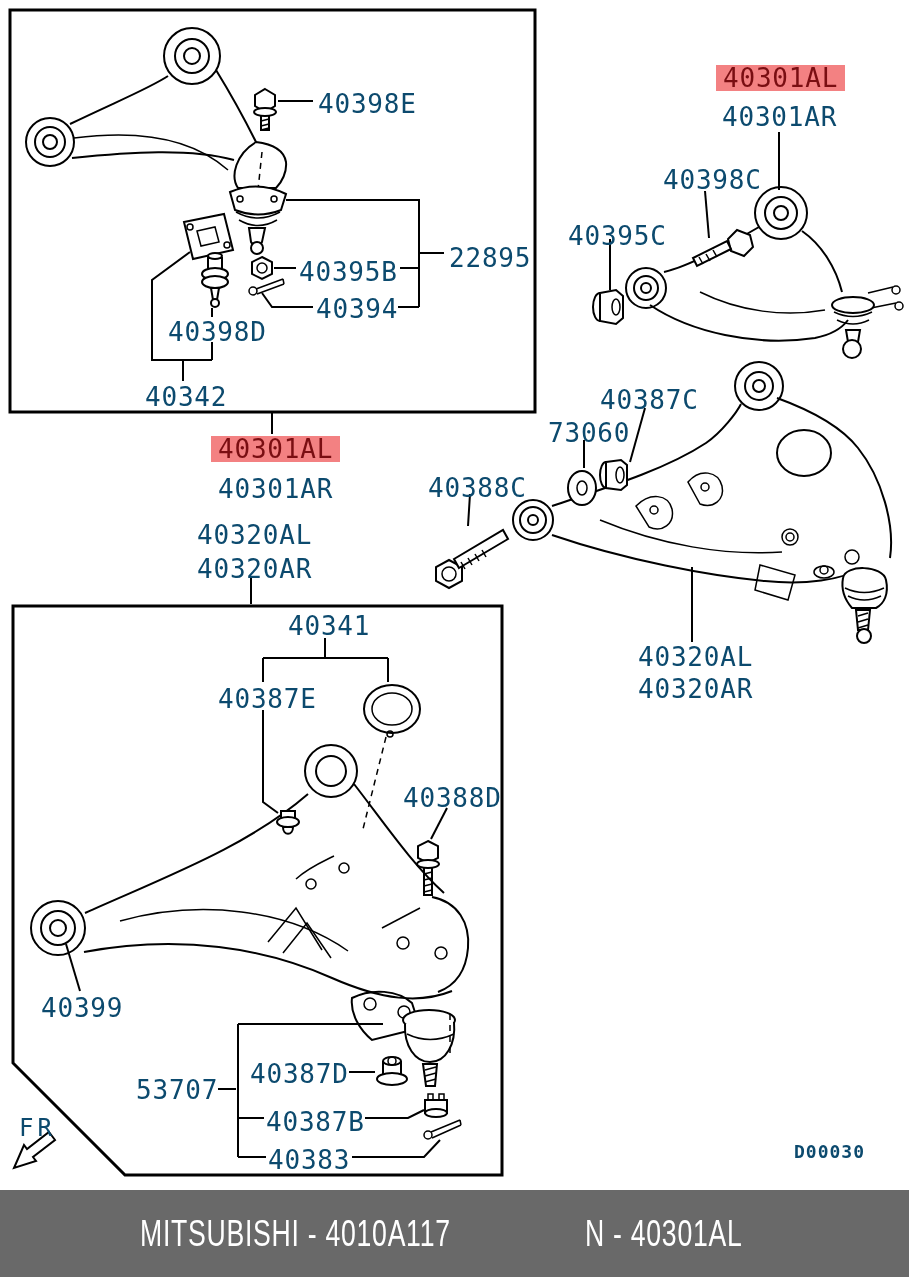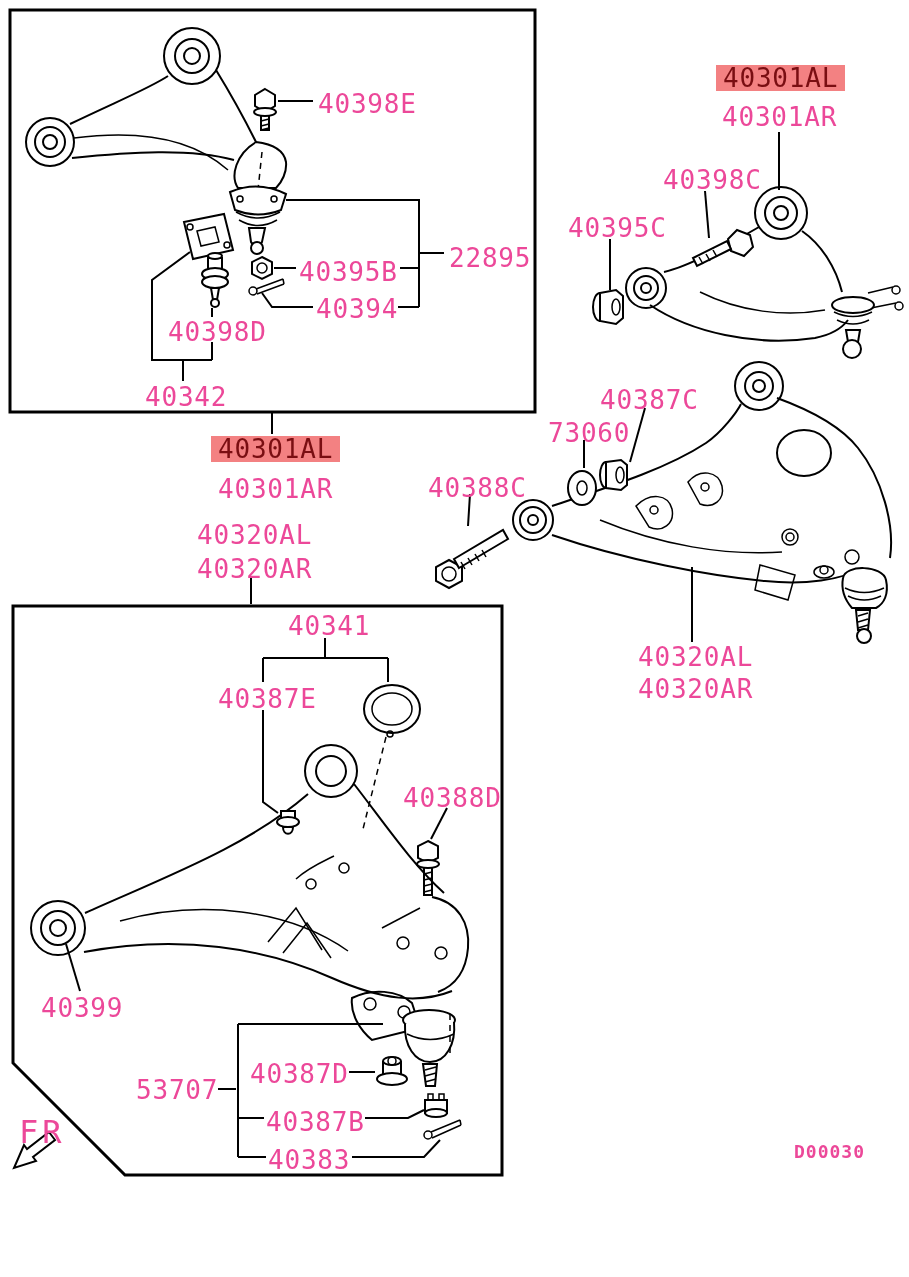--- a/index.html
+++ b/index.html
@@ -3,28 +3,28 @@
 <meta charset="utf-8">
 <style>
   html,body { margin:0; padding:0; background:#fff; }
   .stage {
     position:relative; width:909px; height:1277px; background:#fff;
     font-family:"DejaVu Sans Mono", monospace; overflow:hidden;
   }
   .art { position:absolute; left:0; top:0; }
   .lbl {
     position:absolute; font:26px "DejaVu Sans Mono", monospace;
-    letter-spacing:0.8px; color:#ec4899; white-space:nowrap; line-height:1;
+    letter-spacing:0.8px; color:#0c4a6e; white-space:nowrap; line-height:1;
   }
   .hl {
     background:var(--highlight-bg,#F38182); color:var(--highlight-fg,#7A0E12);
     padding:0 7px; margin:-2px -7px;
   }
   .small { font-size:18px; letter-spacing:1px;font-weight:bold; }
-  .fr { font-size:32px; letter-spacing:4px; }
+  .fr { font-size:24px; letter-spacing:4px; }
   .banner {
     position:absolute; left:0; top:1190px; width:909px; height:87px;
     background:var(--banner-bg,#696969);
   }
   .banner span {
     position:absolute; top:50%; transform:translateY(-50%) scaleX(0.72);
     transform-origin:left center;
     font-family:"Liberation Sans", sans-serif; font-size:37px;
     color:var(--banner-fg,#fff); white-space:nowrap; letter-spacing:1px;
   }
@@ -322,35 +322,39 @@
   <div class="lbl" style="left:145px;top:384px">40342</div>
 
   <div class="lbl hl" style="left:218px;top:438px">40301AL</div>
   <div class="lbl" style="left:218px;top:476px">40301AR</div>
   <div class="lbl" style="left:197px;top:522px">40320AL</div>
   <div class="lbl" style="left:197px;top:556px">40320AR</div>
 
   <div class="lbl hl" style="left:723px;top:67px">40301AL</div>
   <div class="lbl" style="left:722px;top:104px">40301AR</div>
   <div class="lbl" style="left:663px;top:167px">40398C</div>
-  <div class="lbl" style="left:568px;top:215px">40395C</div>
+  <div class="lbl" style="left:568px;top:223px">40395C</div>
 
   <div class="lbl" style="left:600px;top:387px">40387C</div>
   <div class="lbl" style="left:548px;top:420px">73060</div>
   <div class="lbl" style="left:428px;top:475px">40388C</div>
   <div class="lbl" style="left:638px;top:644px">40320AL</div>
   <div class="lbl" style="left:638px;top:676px">40320AR</div>
 
   <div class="lbl" style="left:288px;top:613px">40341</div>
   <div class="lbl" style="left:218px;top:686px">40387E</div>
   <div class="lbl" style="left:403px;top:785px">40388D</div>
   <div class="lbl" style="left:41px;top:995px">40399</div>
   <div class="lbl" style="left:136px;top:1077px">53707</div>
   <div class="lbl" style="left:250px;top:1061px">40387D</div>
   <div class="lbl" style="left:266px;top:1109px">40387B</div>
   <div class="lbl" style="left:268px;top:1147px">40383</div>
 
   <div class="lbl fr" style="left:19px;top:1116px">FR</div>
   <div class="lbl small" style="left:794px;top:1143px">D00030</div>
 </div>
 
-
+<div class="banner">
+  <span class="b-left">MITSUBISHI - 4010A117</span>
+  <span class="b-right">N - 40301AL</span>
 </div>
 
+</div>
+
 </body></html>

